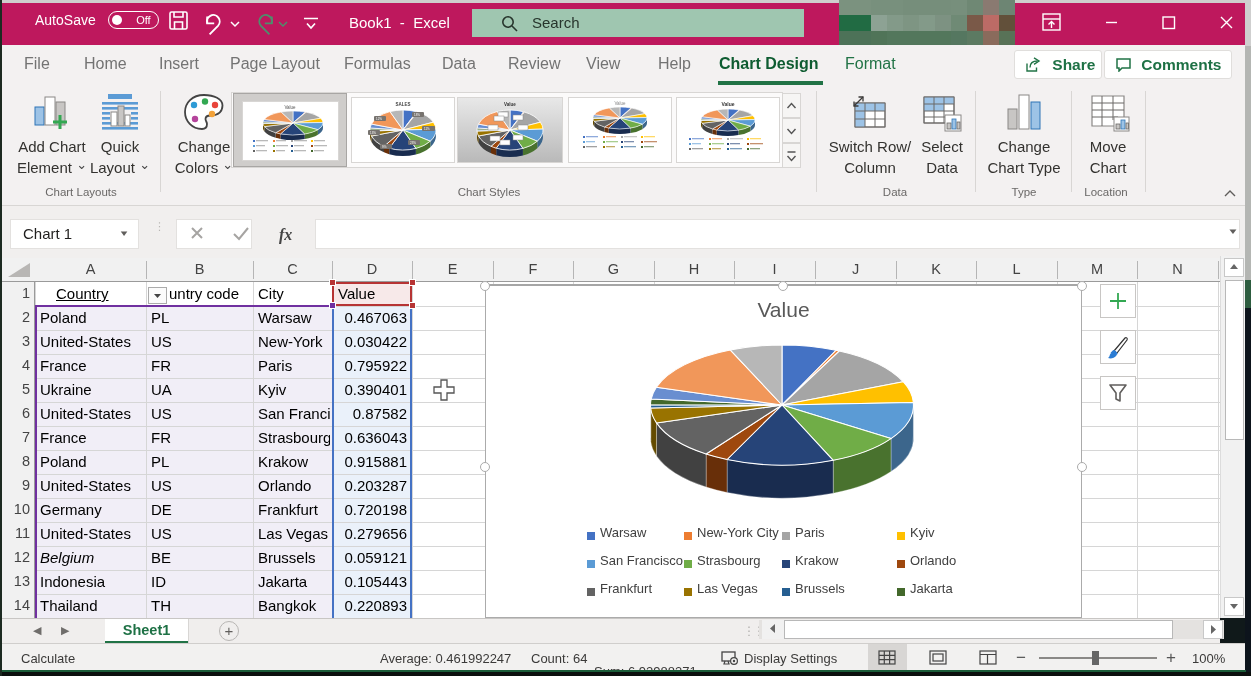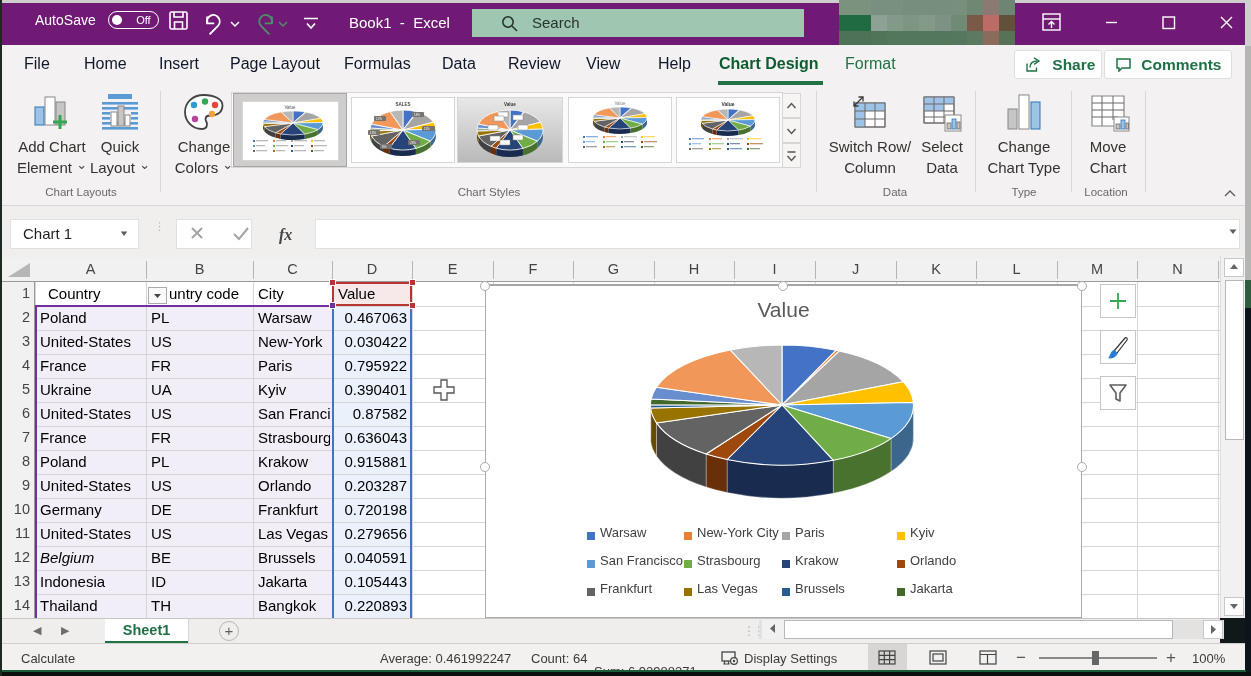--- a/index.html
+++ b/index.html
@@ -1,34 +1,34 @@
 <!DOCTYPE html>
 <html><head><meta charset="utf-8">
 <style>
 * { margin:0; padding:0; box-sizing:border-box; }
 html,body { width:1251px; height:676px; overflow:hidden; }
 body { font-family:"Liberation Sans", sans-serif; background:#10191a; position:relative; }
 .abs { position:absolute; }
 
-#titlebar { position:absolute; left:2px; top:0; width:1245px; height:45px; background:#701a75; }
+#titlebar { position:absolute; left:2px; top:0; width:1245px; height:45px; background:#be185d; }
 #titlebar .topline { position:absolute; left:0; top:0; width:100%; height:3px; background:#cfcecd; }
 #autosave { position:absolute; left:33px; top:11px; color:#fff; font-size:14px; }
 .pill { display:inline-block; border:1.5px solid #fff; border-radius:9px; width:51px; height:18px; position:relative; vertical-align:-4px; margin-left:8px; }
 .pill .knob { position:absolute; left:3px; top:2.5px; width:10px; height:10px; background:#fff; border-radius:50%; }
 .pill .off { position:absolute; right:7px; top:2px; font-size:11px; color:#fff; }
 #qat { position:absolute; left:166px; top:9px; color:#fff; }
 #booktitle { position:absolute; left:347px; top:14px; width:120px; color:#fff; font-size:15px; }
 #searchbox { position:absolute; left:470px; top:9px; width:332px; height:28px; background:#9fc6b0; }
 #searchbox svg { position:absolute; left:29px; top:6px; }
 #searchbox span { position:absolute; left:60px; top:5px; font-size:15px; color:#27352c; }
 #blurblock { position:absolute; left:837px; top:0; width:176px; height:46px; }
 #winbtns { position:absolute; right:0; top:0; height:45px; }
 
 #menurow { position:absolute; left:2px; top:45px; width:1245px; height:40px; background:#f3f1f1; }
-.mtab { position:absolute; top:10px; font-size:16px; color:#0f172a; white-space:nowrap; }
+.mtab { position:absolute; top:10px; font-size:16px; color:#737373; white-space:nowrap; }
 .mtab.green { color:#217346; }
 .mtab.active { color:#0e5c31; font-weight:bold; }
 #cd-underline { position:absolute; left:716px; top:36px; width:105px; height:4px; background:#217346; }
 .pillbtn { position:absolute; top:5px; height:29px; background:#fff; border:1px solid #e0dedc; border-radius:3px; color:#1e7145; font-size:15.5px; font-weight:600; line-height:27px; white-space:nowrap; }
 
 #ribbon { position:absolute; left:2px; top:85px; width:1245px; height:121px; background:#f3f1f1; border-bottom:1px solid #d8d6d4; }
 .glabel { position:absolute; top:101px; font-size:11.5px; color:#6a6867; width:200px; margin-left:-100px; text-align:center; }
 .gsep { position:absolute; top:6px; height:101px; width:1px; background:#d8d6d4; }
 .btext { position:absolute; font-size:15px; color:#33322f; width:160px; margin-left:-80px; text-align:center; line-height:21px; }
 .chev { font-size:13px; color:#444; position:relative; top:-4px; }
@@ -612,21 +612,21 @@
 <div class="rh" style="top:123px;">5</div>
 <div class="rh" style="top:147px;">6</div>
 <div class="rh" style="top:171px;">7</div>
 <div class="rh" style="top:195px;">8</div>
 <div class="rh" style="top:219px;">9</div>
 <div class="rh" style="top:243px;padding-left:7px;">10</div>
 <div class="rh" style="top:267px;">11</div>
 <div class="rh" style="top:291px;">12</div>
 <div class="rh" style="top:315px;">13</div>
 <div class="rh" style="top:339px;">14</div>
-<div class="cell" style="left:46px; top:27px; width:100px;">Country</div>
+<div class="cell" style="left:54px; top:27px; width:100px;text-decoration:underline;">Country</div>
 <div class="cell" style="left:167px; top:27px; width:82px;">untry code</div>
 <div class="cell" style="left:256px; top:27px; width:70px;">City</div>
 <div class="cell" style="left:336px; top:27px; width:60px;">Value</div>
 <div class="cell" style="left:38px; top:51px; width:104px;">Poland</div>
 <div class="cell" style="left:149px; top:51px; width:90px;">PL</div>
 <div class="cell" style="left:256px; top:51px; width:72px;">Warsaw</div>
 <div class="cell num" style="left:336px; top:51px; width:69px;">0.467063</div>
 <div class="cell" style="left:38px; top:75px; width:104px;">United-States</div>
 <div class="cell" style="left:149px; top:75px; width:90px;">US</div>
 <div class="cell" style="left:256px; top:75px; width:72px;">New-York</div>
@@ -659,21 +659,21 @@
 <div class="cell" style="left:149px; top:243px; width:90px;">DE</div>
 <div class="cell" style="left:256px; top:243px; width:72px;">Frankfurt</div>
 <div class="cell num" style="left:336px; top:243px; width:69px;">0.720198</div>
 <div class="cell" style="left:38px; top:267px; width:104px;">United-States</div>
 <div class="cell" style="left:149px; top:267px; width:90px;">US</div>
 <div class="cell" style="left:256px; top:267px; width:72px;">Las Vegas</div>
 <div class="cell num" style="left:336px; top:267px; width:69px;">0.279656</div>
 <div class="cell" style="left:38px; top:291px; width:104px;font-style:italic;">Belgium</div>
 <div class="cell" style="left:149px; top:291px; width:90px;">BE</div>
 <div class="cell" style="left:256px; top:291px; width:72px;">Brussels</div>
-<div class="cell num" style="left:336px; top:291px; width:69px;">0.040591</div>
+<div class="cell num" style="left:336px; top:291px; width:69px;">0.059121</div>
 <div class="cell" style="left:38px; top:315px; width:104px;">Indonesia</div>
 <div class="cell" style="left:149px; top:315px; width:90px;">ID</div>
 <div class="cell" style="left:256px; top:315px; width:72px;">Jakarta</div>
 <div class="cell num" style="left:336px; top:315px; width:69px;">0.105443</div>
 <div class="cell" style="left:38px; top:339px; width:104px;">Thailand</div>
 <div class="cell" style="left:149px; top:339px; width:90px;">TH</div>
 <div class="cell" style="left:256px; top:339px; width:72px;">Bangkok</div>
 <div class="cell num" style="left:336px; top:339px; width:69px;">0.220893</div>
 <div class="abs" style="left:146px; top:29px; width:19px; height:17px; background:#fbfbfb; border:1px solid #ababab;">
 <svg width="17" height="15" viewBox="0 0 17 15">

